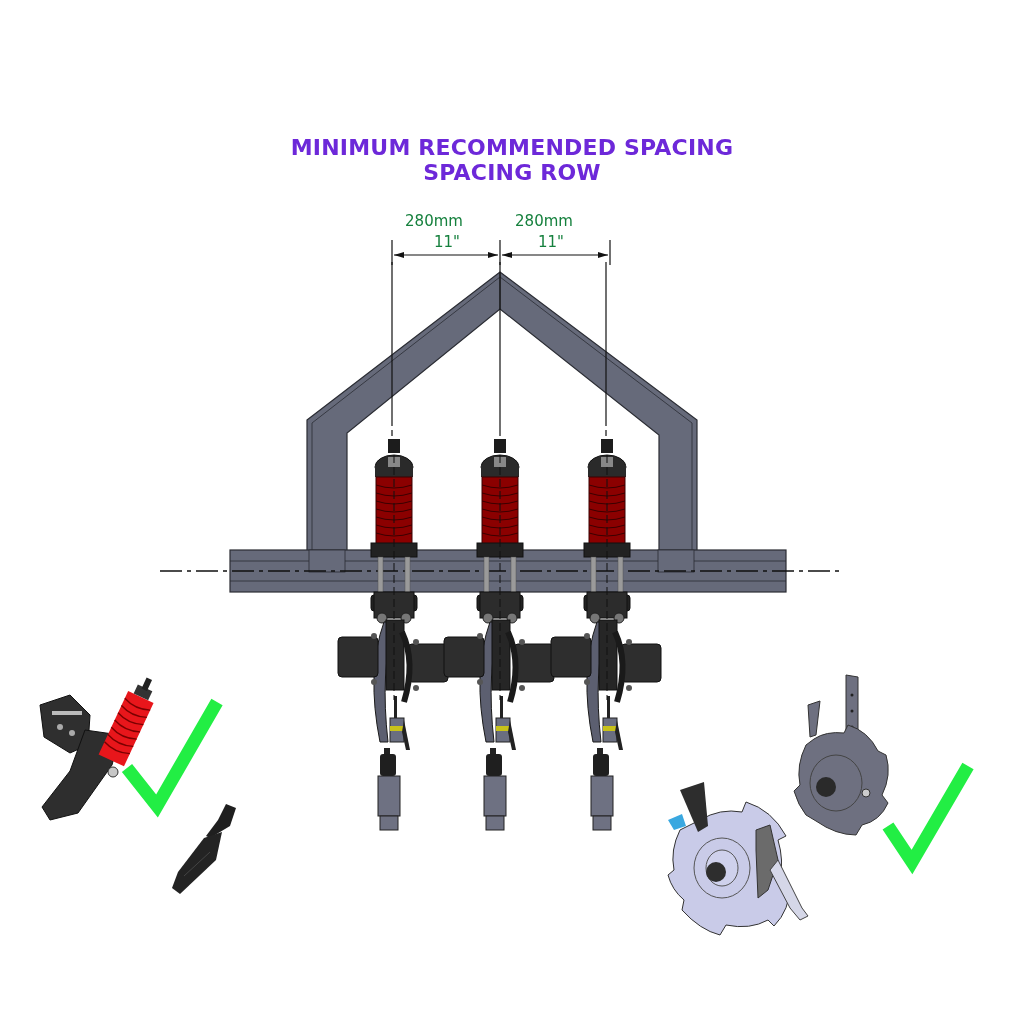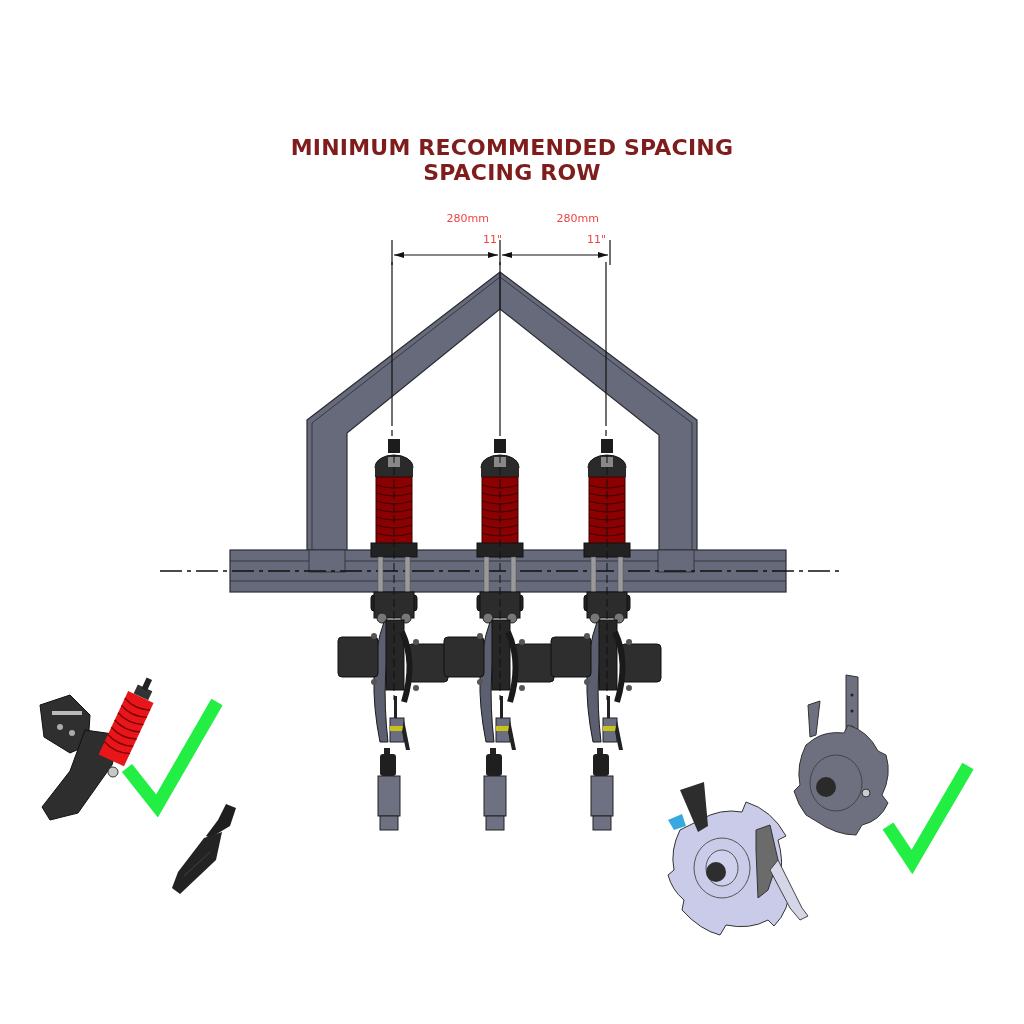--- a/index.html
+++ b/index.html
@@ -1,26 +1,26 @@
 <!DOCTYPE html>
 <html><head>
   <meta charset="utf-8">
   <style>
     html, body { margin: 0; padding: 0; background: #ffffff; }
     body { width: 1024px; height: 1024px; position: relative; overflow: hidden; font-family: "DejaVu Sans", sans-serif; }
     .title {
       position: absolute; left: 0; width: 1024px; text-align: center;
-      font-family: "DejaVu Sans", sans-serif; font-weight: bold; color: #7f1d1d;
+      font-family: "DejaVu Sans", sans-serif; font-weight: bold; color: #6d28d9;
       font-size: 22px; letter-spacing: 0.2px; line-height: 26px;
     }
     .t1 { top: 135px; }
     .t2 { top: 160px; }
     .dim-label {
-      position: absolute; font-family: "DejaVu Sans", sans-serif; font-size: 11px; color: #ef4444;
-      text-align: right; width: 110px;
+      position: absolute; font-family: "DejaVu Sans", sans-serif; font-size: 15px; color: #15803d;
+      text-align: center; width: 110px;
     }
     svg.main { position: absolute; left: 0; top: 0; }
   </style>
 </head>
 <body>
 
 <div class="title t1">MINIMUM RECOMMENDED SPACING</div>
 <div class="title t2">SPACING ROW</div>
 
 <div class="dim-label" style="left:379px; top:212px;">280mm</div>

